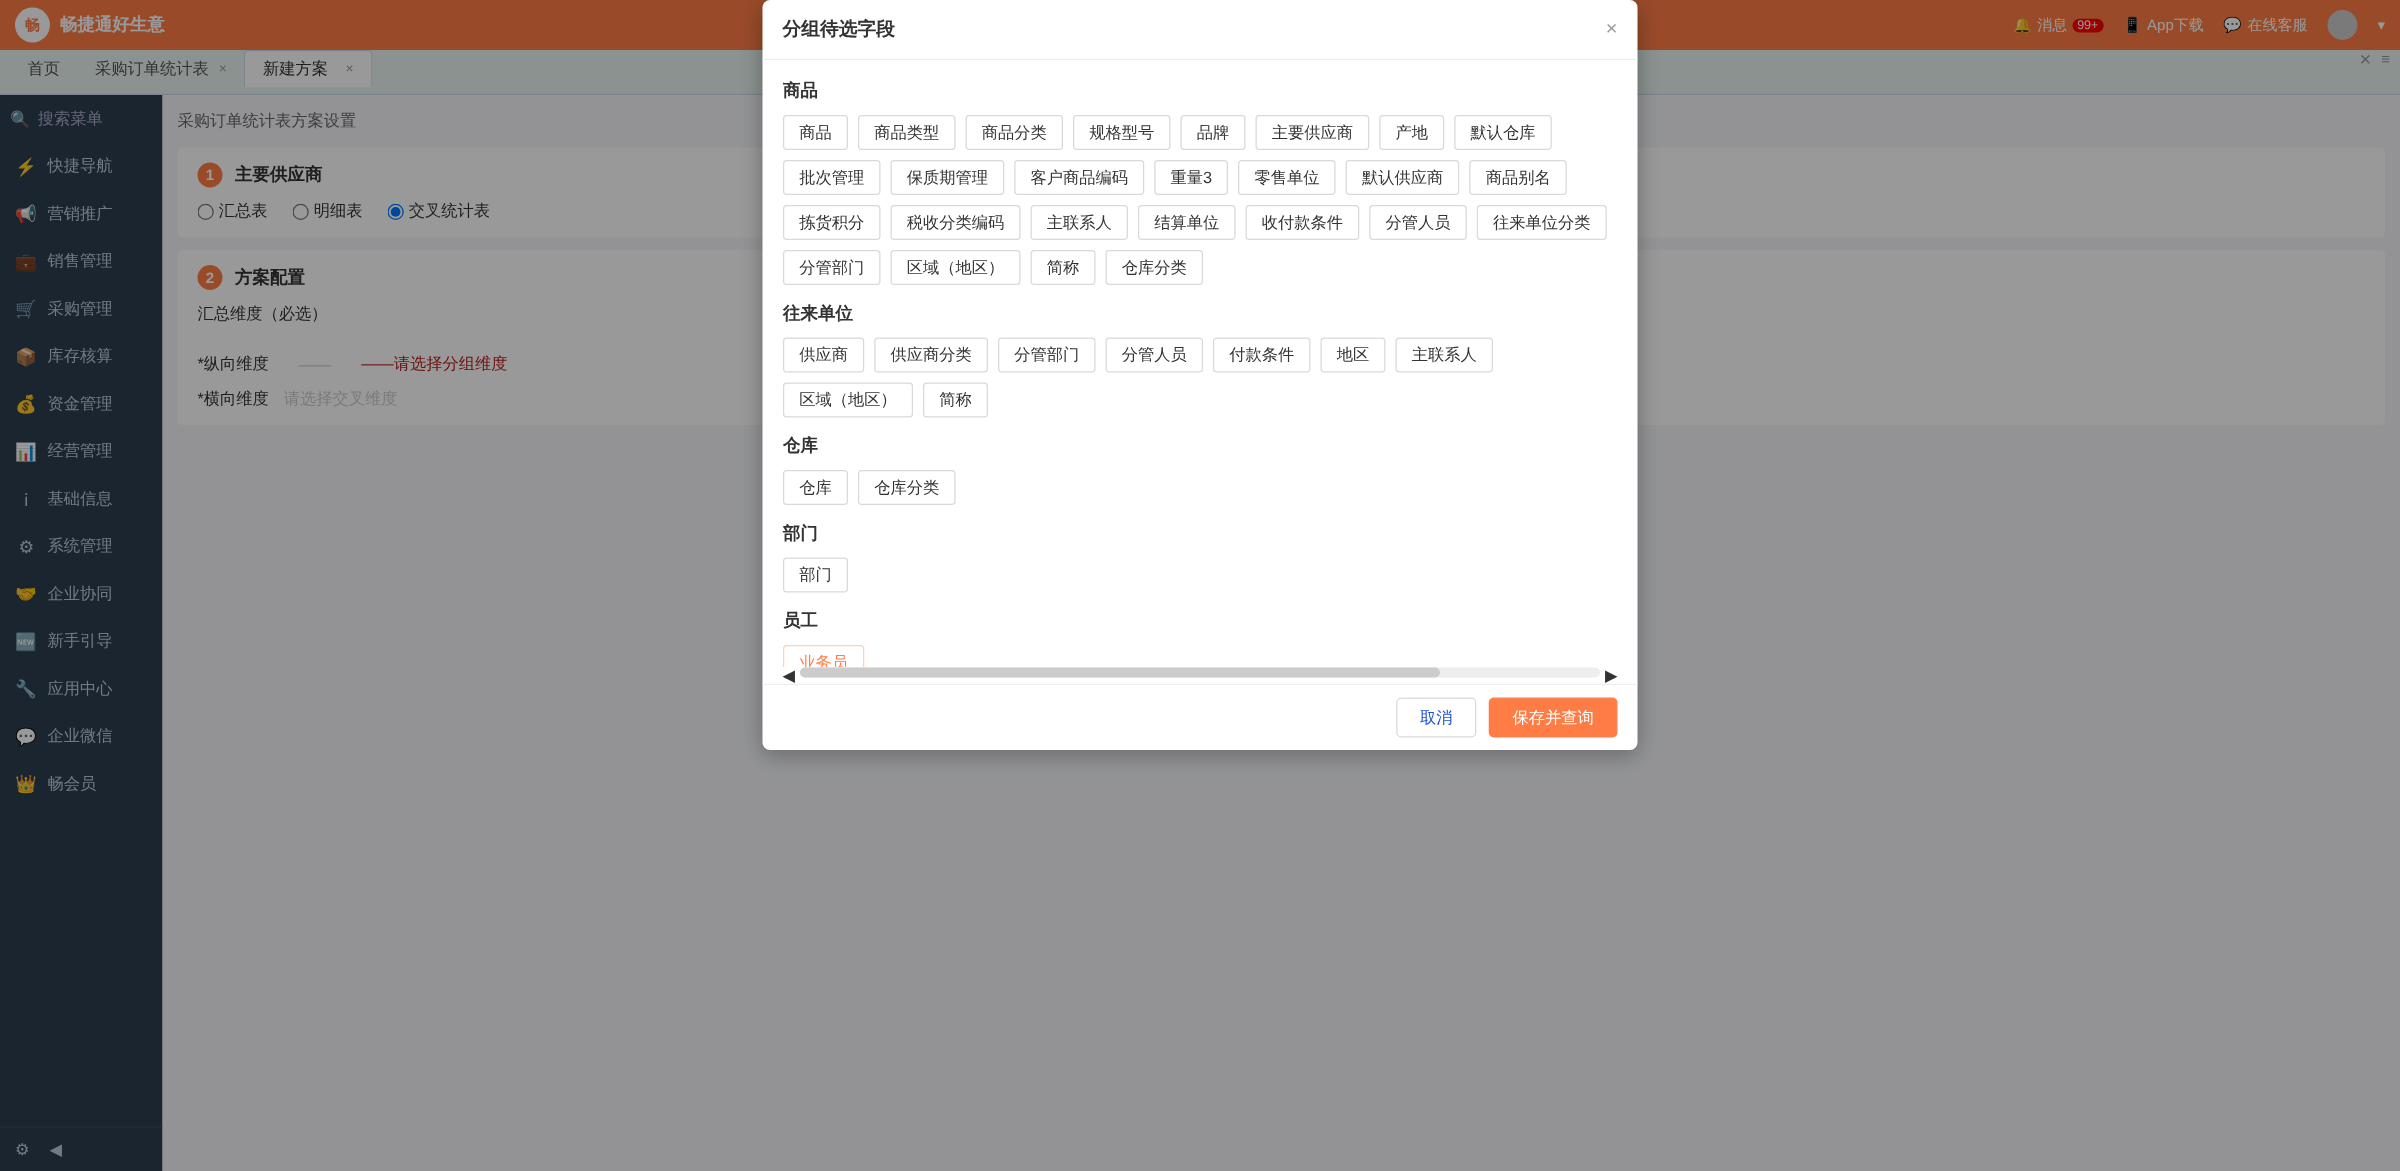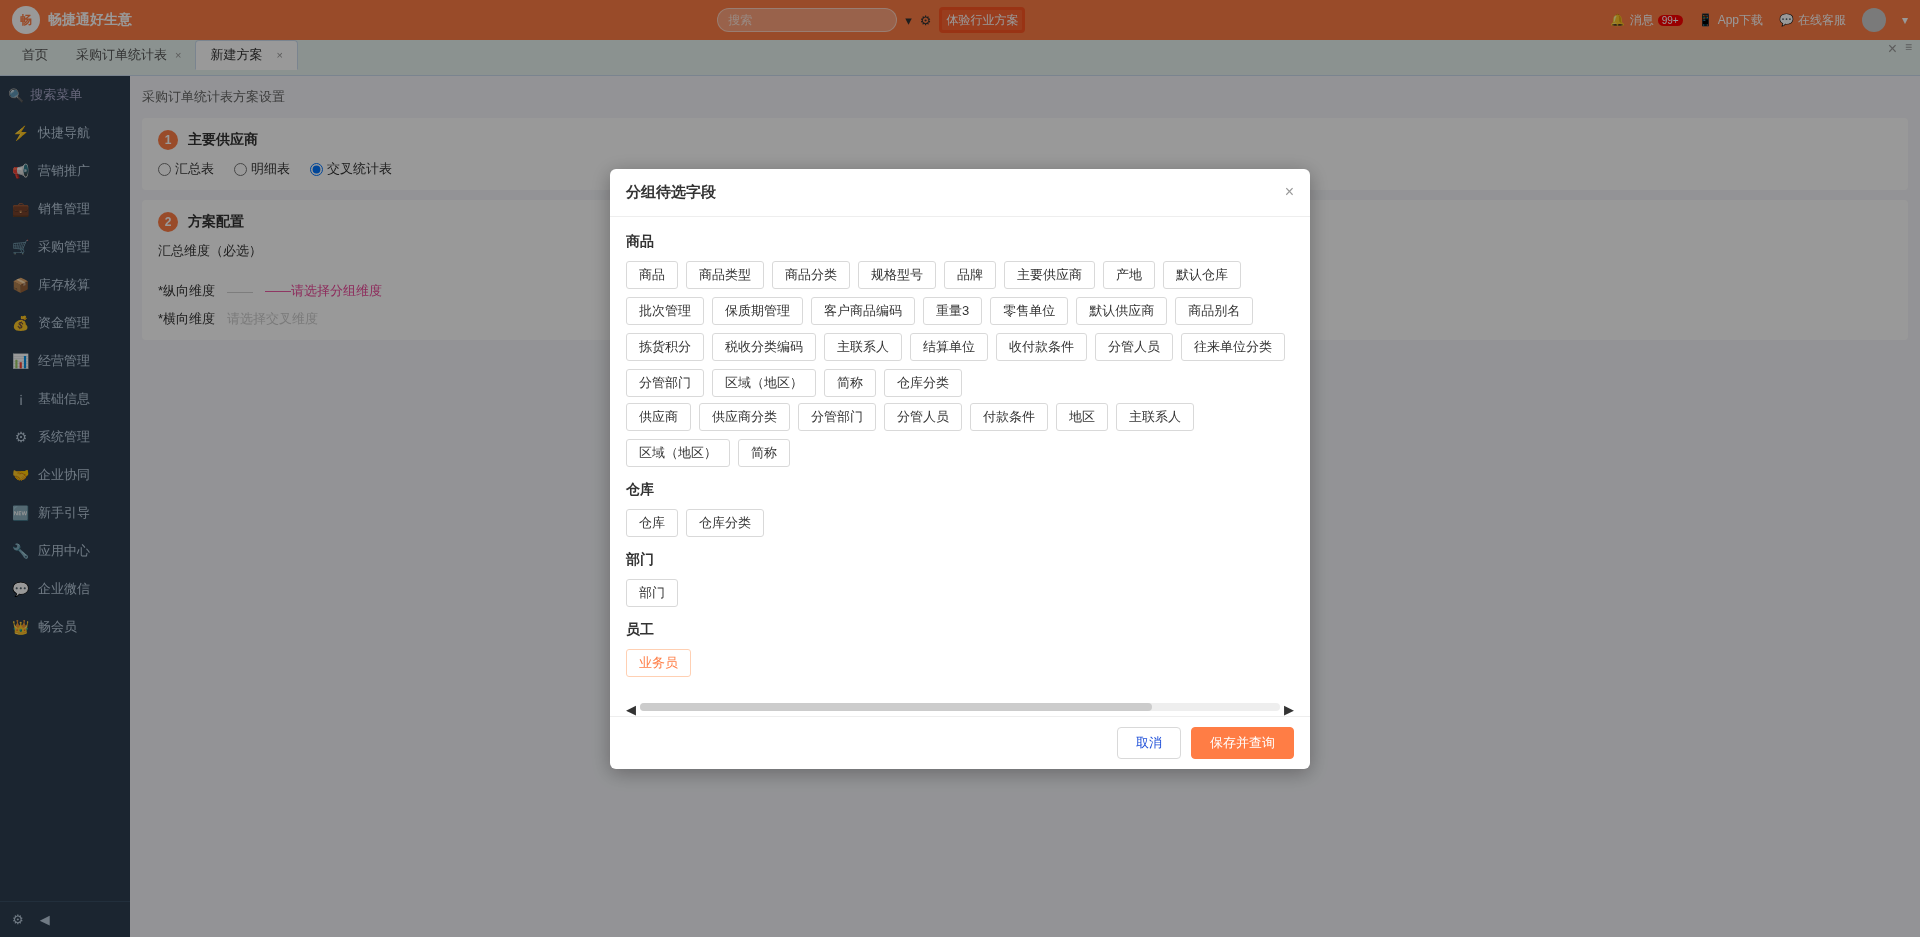--- a/index.html
+++ b/index.html
@@ -198,21 +198,21 @@
       font-size: 13px; cursor: pointer;
     }
 
     
     .overlay {
       position: fixed;
       top: 0; left: 0; right: 0; bottom: 0;
       background: rgba(0,0,0,0.4);
       z-index: 100;
       display: flex;
-      align-items: center;
+      align-items: flex-start;
       justify-content: center;
     }
 
     
     .dialog {
       background: white;
       border-radius: 6px;
       width: 700px;
       max-height: 600px;
       display: flex;
@@ -442,24 +442,24 @@
         </label>
       </div>
     </div>
 
     <div class="section-box">
       <div class="step-header">
         <div class="step-num">2</div>
         <span class="step-title">方案配置</span>
       </div>
       <div style="font-size:13px; margin-bottom:22px;">汇总维度（必选）</div>
-      <div style="display:flex; align-items:center; gap:12px; margin-bottom:10px;">
+      <div style="display:flex; align-items:center; gap:24px; margin-bottom:10px;">
         <span>*纵向维度</span>
         <span style="color:#ccc;">——</span>
-        <span style="color:#ec4899;">——请选择分组维度</span>
+        <span style="color:#b91c1c;">——请选择分组维度</span>
       </div>
       <div style="display:flex; align-items:center; gap:12px;">
         <span>*横向维度</span>
         <span style="color:#ccc;">请选择交叉维度</span>
       </div>
     </div>
   </div>
 </div>
 
 <div class="overlay">
@@ -494,20 +494,21 @@
         <button class="field-tag">结算单位</button>
         <button class="field-tag">收付款条件</button>
         <button class="field-tag">分管人员</button>
         <button class="field-tag">往来单位分类</button>
         <button class="field-tag">分管部门</button>
         <button class="field-tag">区域（地区）</button>
         <button class="field-tag">简称</button>
         <button class="field-tag">仓库分类</button>
       </div>
 
+      <div class="field-section-title">往来单位</div>
       <div class="fields-grid">
         <button class="field-tag">供应商</button>
         <button class="field-tag">供应商分类</button>
         <button class="field-tag">分管部门</button>
         <button class="field-tag">分管人员</button>
         <button class="field-tag">付款条件</button>
         <button class="field-tag">地区</button>
         <button class="field-tag">主联系人</button>
         <button class="field-tag">区域（地区）</button>
         <button class="field-tag">简称</button>

